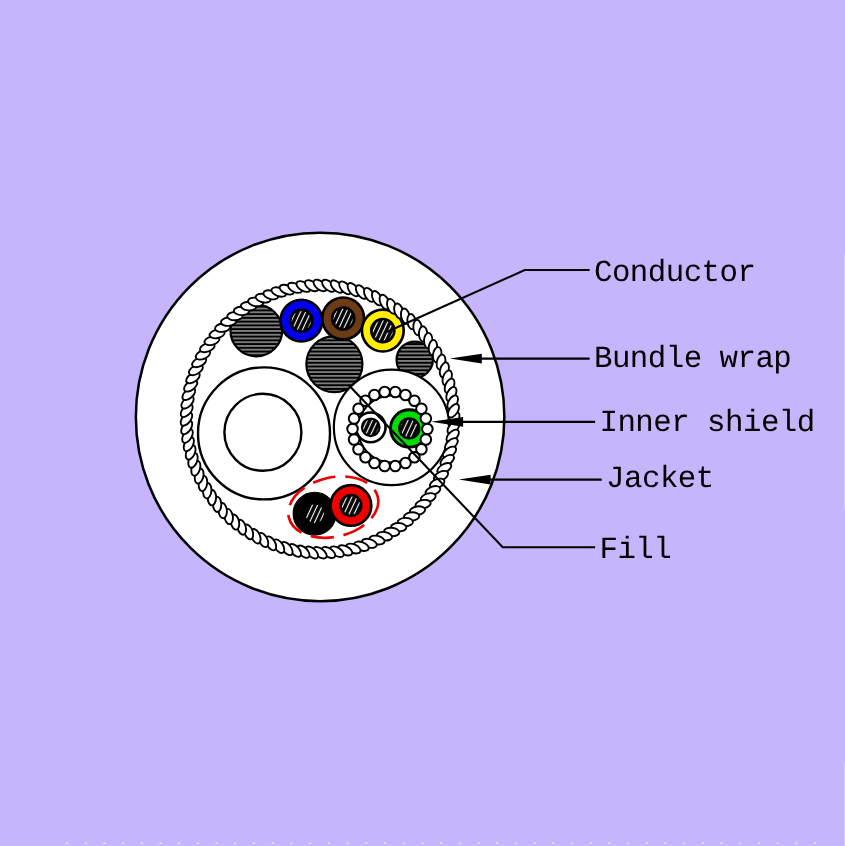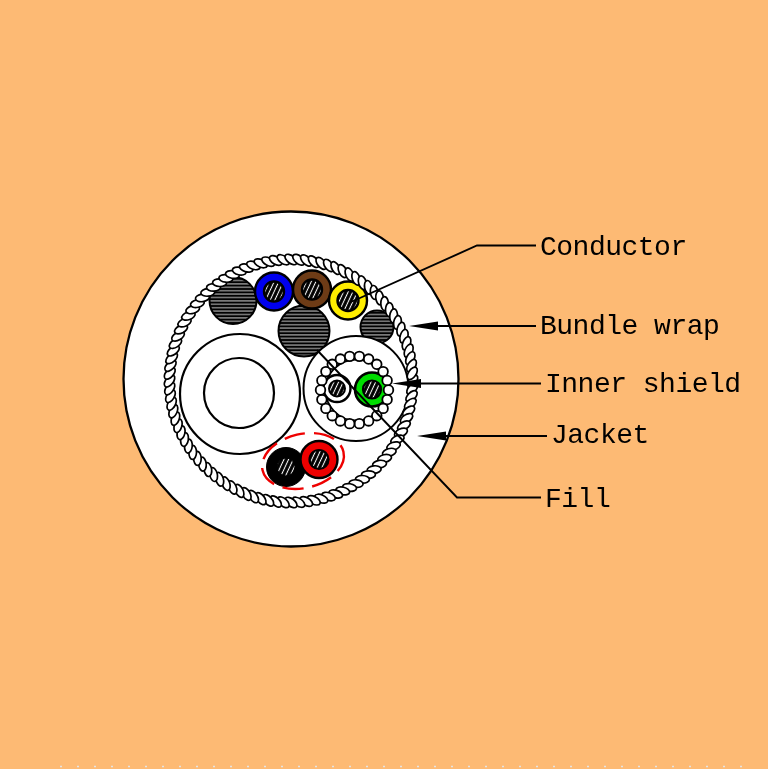--- a/index.html
+++ b/index.html
@@ -1,16 +1,16 @@
 <!DOCTYPE html>
 <html><head>
 <meta charset="utf-8">
 <style>
   html,body{margin:0;padding:0;background:#ffffff;}
-  .stage{position:relative;width:768px;height:769px;background:#fdba74;overflow:hidden;}
+  .stage{position:relative;width:768px;height:769px;background:#c4b5fd;overflow:hidden;}
   svg text{
     font-family:"Liberation Mono","DejaVu Sans Mono",monospace;
     font-size:28px;
     letter-spacing:-0.5px;
     fill:#000000;
   }
   .leader{fill:none;stroke:#000;stroke-width:1.9;}
   .arrow{fill:#000;stroke:none;}
   [data-name="bundle-wrap-braid"] ellipse{fill:#fff;stroke:#000;stroke-width:1.7;}
   [data-name="inner-shield-braid"] circle{fill:#fff;stroke:#000;stroke-width:1.8;}

